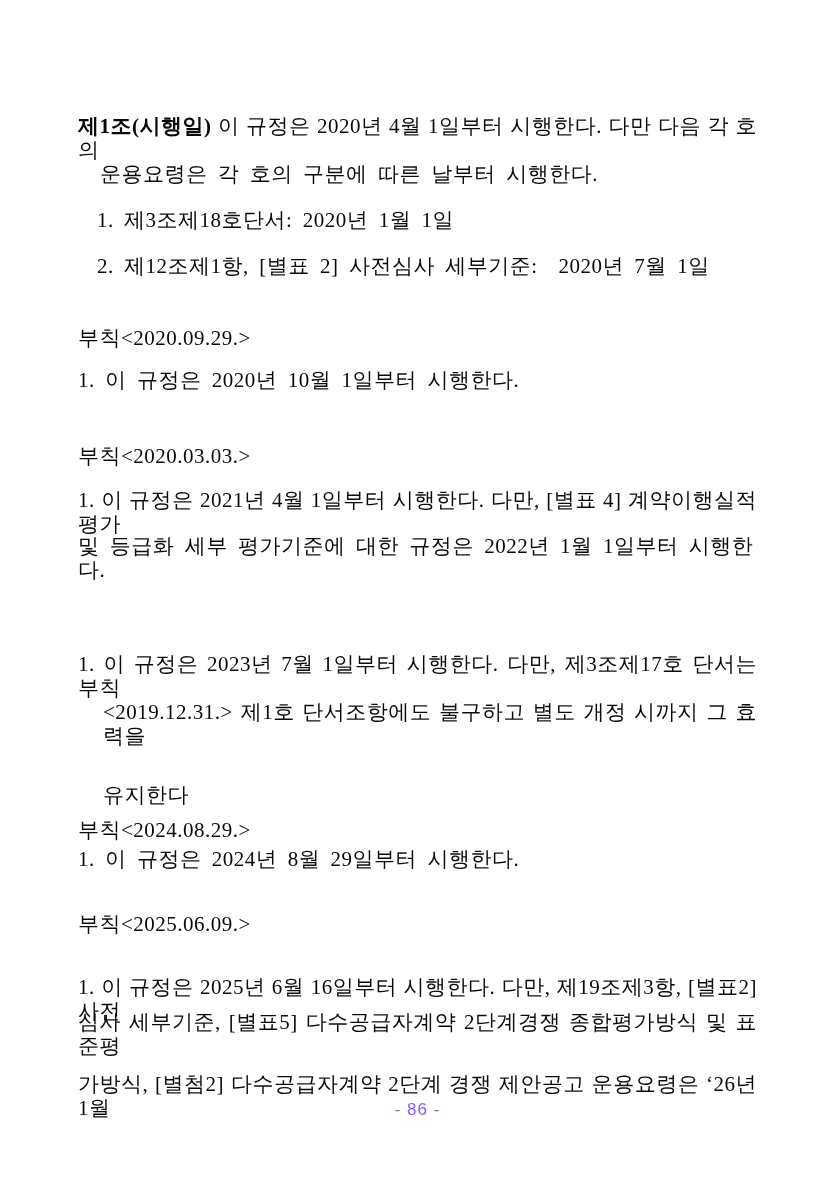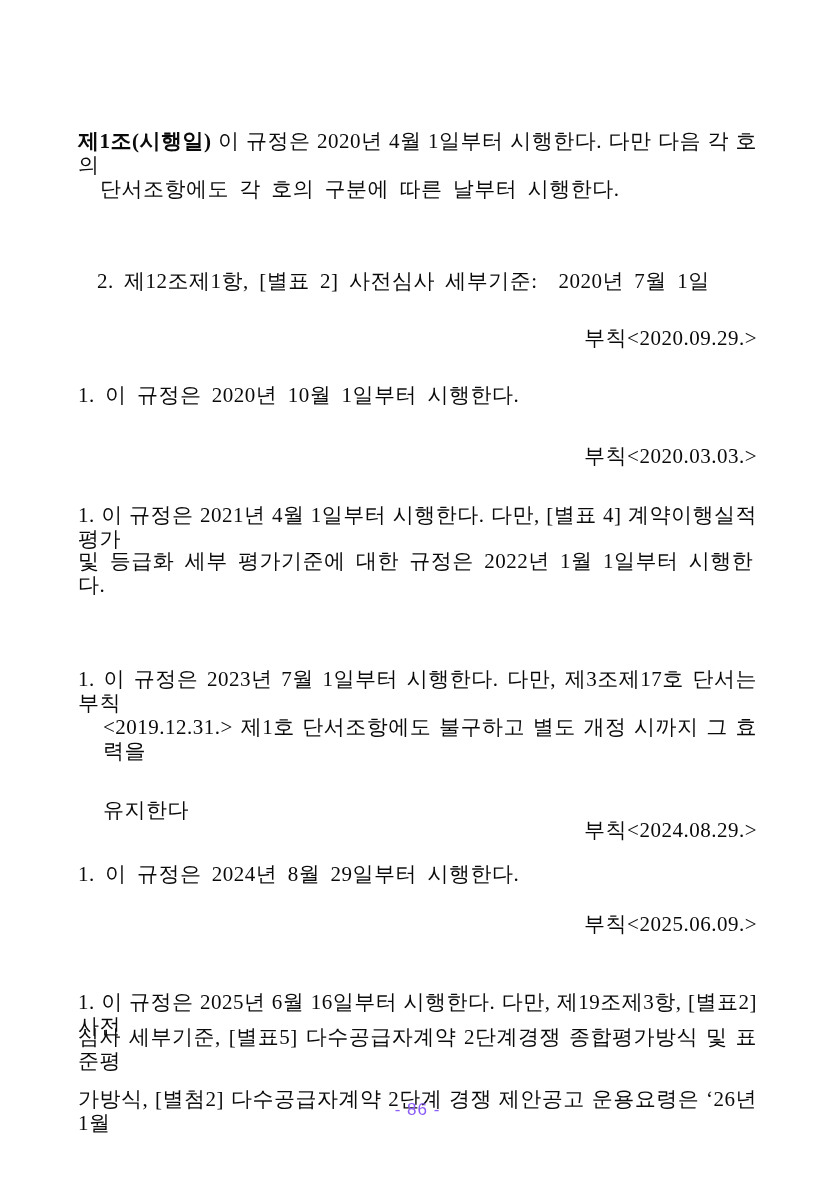--- a/index.html
+++ b/index.html
@@ -25,38 +25,37 @@
   }
   .line {
     position: absolute;
     left: 0;
     font-size: 21px;
     line-height: 24px;
     height: 24px;
     letter-spacing: 0.5px;
     word-spacing: 0.22em;
     white-space: pre-wrap;
-    margin-top: 15px;
   }
   .stretch {
     right: 0;
     white-space: normal;
     word-spacing: normal;
     text-align: justify;
     text-align-last: justify;
   }
   .bold { font-weight: bold; }
   .indent-wrap { left: 22px; }
   .indent-item { left: 19px; }
   .indent-cont { left: 25px; }
   .addendum-heading {
     position: absolute;
     left: 0;
     right: 0;
-    text-align: right;
+    text-align: left;
     font-size: 21px;
     line-height: 24px;
     height: 24px;
     letter-spacing: 0.5px;
     white-space: pre-wrap;
   }
   .page-number {
     position: absolute;
     left: 0;
     right: 0;
@@ -68,21 +67,22 @@
     letter-spacing: 1px;
   }
 </style>
 </head>
 <body>
 
 <div class="page">
   <div class="content">
 
     <div class="line stretch" style="top:114px"><span class="bold">제1조(시행일)</span><span> 이 규정은 2020년 4월 1일부터 시행한다. 다만 다음 각 호의</span></div>
-    <div class="line indent-wrap" style="top:162px">단서조항에도 각 호의 구분에 따른 날부터 시행한다.</div>
+    <div class="line indent-wrap" style="top:162px">운용요령은 각 호의 구분에 따른 날부터 시행한다.</div>
+    <div class="line indent-item" style="top:208px">1. 제3조제18호단서: 2020년 1월 1일</div>
     <div class="line indent-item" style="top:254px">2. 제12조제1항, [별표 2] 사전심사 세부기준:  2020년 7월 1일</div>
 
     <div class="addendum-heading" style="top:326px">부칙&lt;2020.09.29.&gt;</div>
     <div class="line" style="top:368px">1. 이 규정은 2020년 10월 1일부터 시행한다.</div>
 
     <div class="addendum-heading" style="top:444px">부칙&lt;2020.03.03.&gt;</div>
     <div class="line stretch" style="top:488px">1. 이 규정은 2021년 4월 1일부터 시행한다. 다만, [별표 4] 계약이행실적평가</div>
     <div class="line" style="top:534px">및 등급화 세부 평가기준에 대한 규정은 2022년 1월 1일부터 시행한다.</div>
 
     <div class="line stretch" style="top:652px">1. 이 규정은 2023년 7월 1일부터 시행한다. 다만, 제3조제17호 단서는 부칙</div>

